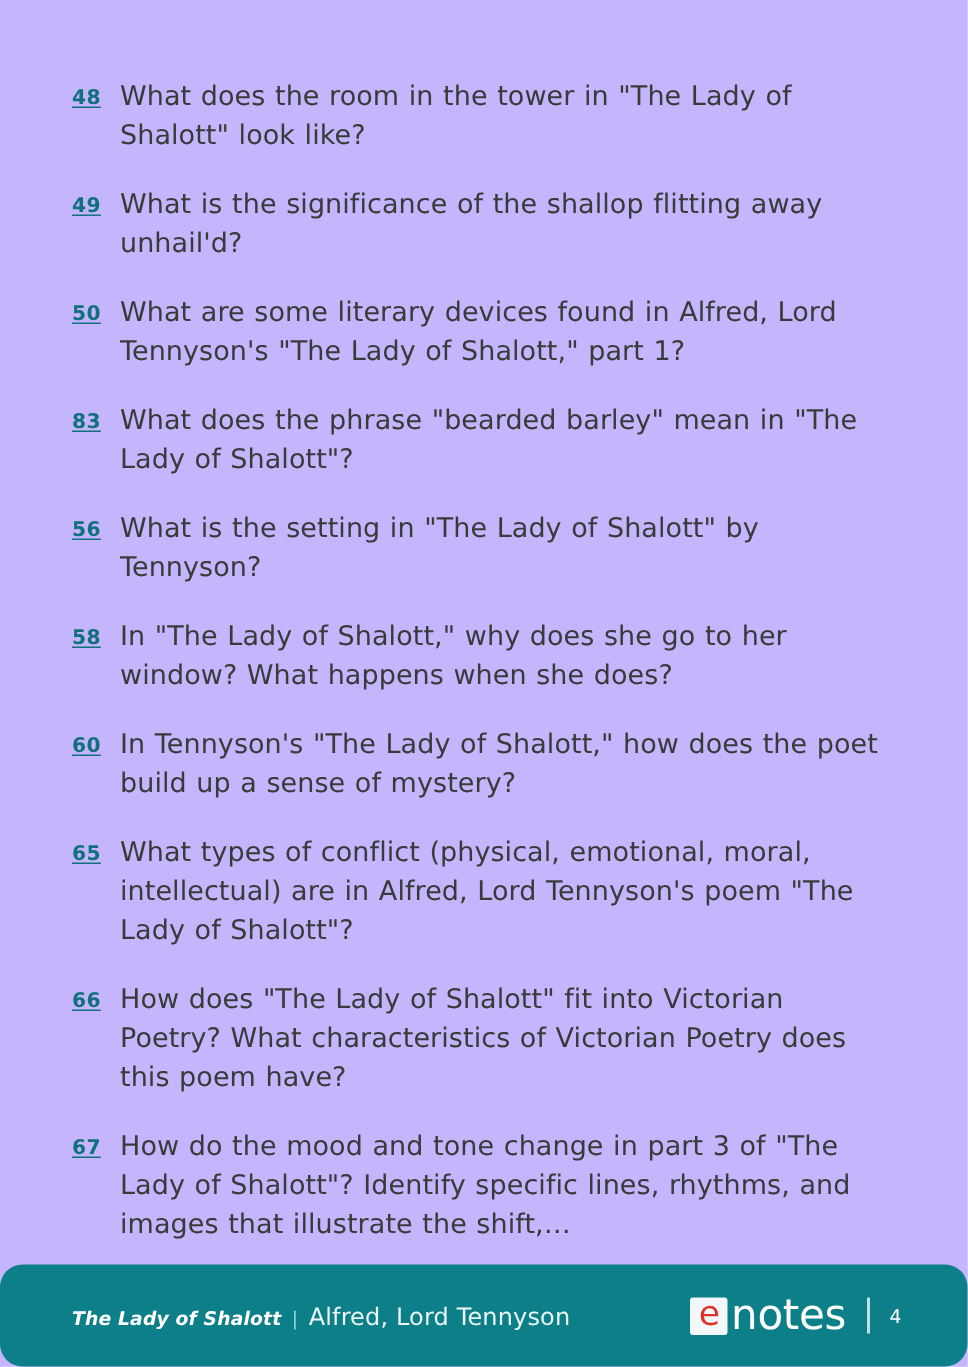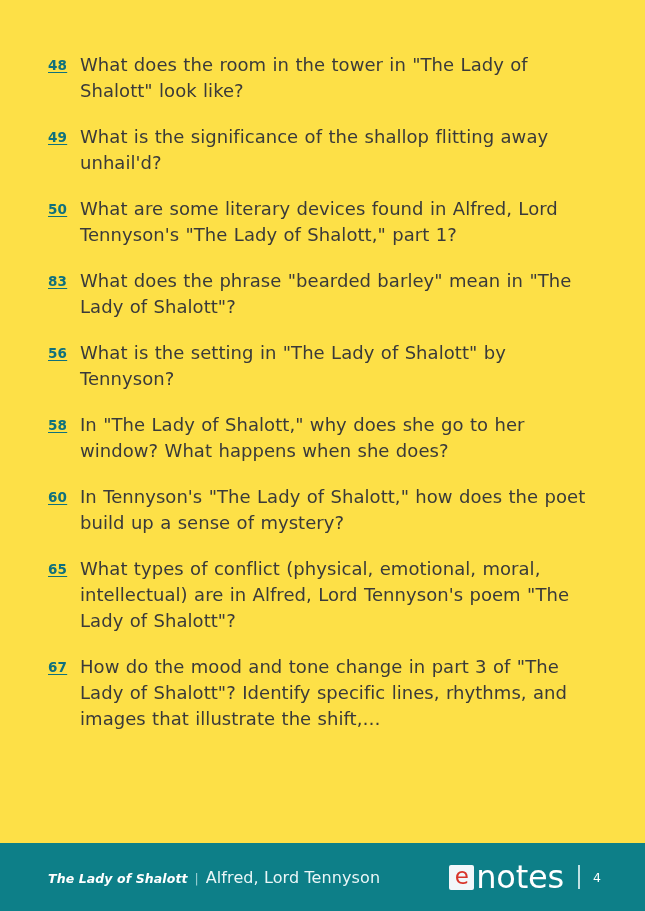--- a/index.html
+++ b/index.html
@@ -13,21 +13,21 @@
     font-family: "DejaVu Sans", "Liberation Sans", sans-serif;
     overflow: hidden;
     position: relative;
   }
 
   .page {
     position: relative;
     width: 645px;
     height: 911px;
     box-sizing: border-box;
-    background: #fde047;
+    background: #c4b5fd;
   }
 
   
   .qlist {
     position: absolute;
     left: 48px;
     top: 52px;
     width: 545px;
   }
 
@@ -66,20 +66,21 @@
     left: 0;
     right: 0;
     bottom: 0;
     height: 68px;
     background: #0d7f88;
     display: flex;
     align-items: center;
     justify-content: space-between;
     padding: 0 44px 0 48px;
     box-sizing: border-box;
+    border-radius: 15px;
   }
 
   .footer-left {
     display: flex;
     align-items: baseline;
     white-space: nowrap;
   }
 
   .footer-title {
     color: #ffffff;
@@ -123,21 +124,21 @@
     color: #d8342a;
     font-size: 23px;
     font-weight: 500;
     line-height: 1;
     padding-bottom: 2px;
     box-sizing: border-box;
   }
 
   .logo-notes {
     color: #ffffff;
-    font-size: 32px;
+    font-size: 28px;
     line-height: 1;
     margin-left: 2px;
     letter-spacing: -0.2px;
   }
 
   .logo-divider {
     width: 2px;
     height: 24px;
     background: #bfe0e3;
     margin: 0 13px 0 14px;
@@ -189,20 +190,24 @@
       <div class="qnum">60</div>
       <div class="qtext">In Tennyson's "The Lady of Shalott," how does the poet build up a sense of mystery?</div>
     </div>
 
 
     <div class="qitem">
       <div class="qnum">65</div>
       <div class="qtext">What types of conflict (physical, emotional, moral, intellectual) are in Alfred, Lord Tennyson's poem "The Lady of Shalott"?</div>
     </div>
 
+    <div class="qitem">
+      <div class="qnum">66</div>
+      <div class="qtext">How does "The Lady of Shalott" fit into Victorian Poetry? What characteristics of Victorian Poetry does this poem have?</div>
+    </div>
 
     <div class="qitem">
       <div class="qnum">67</div>
       <div class="qtext">How do the mood and tone change in part 3 of "The Lady of Shalott"? Identify specific lines, rhythms, and images that illustrate the shift,…</div>
     </div>
 
 
 
   </div>
 

